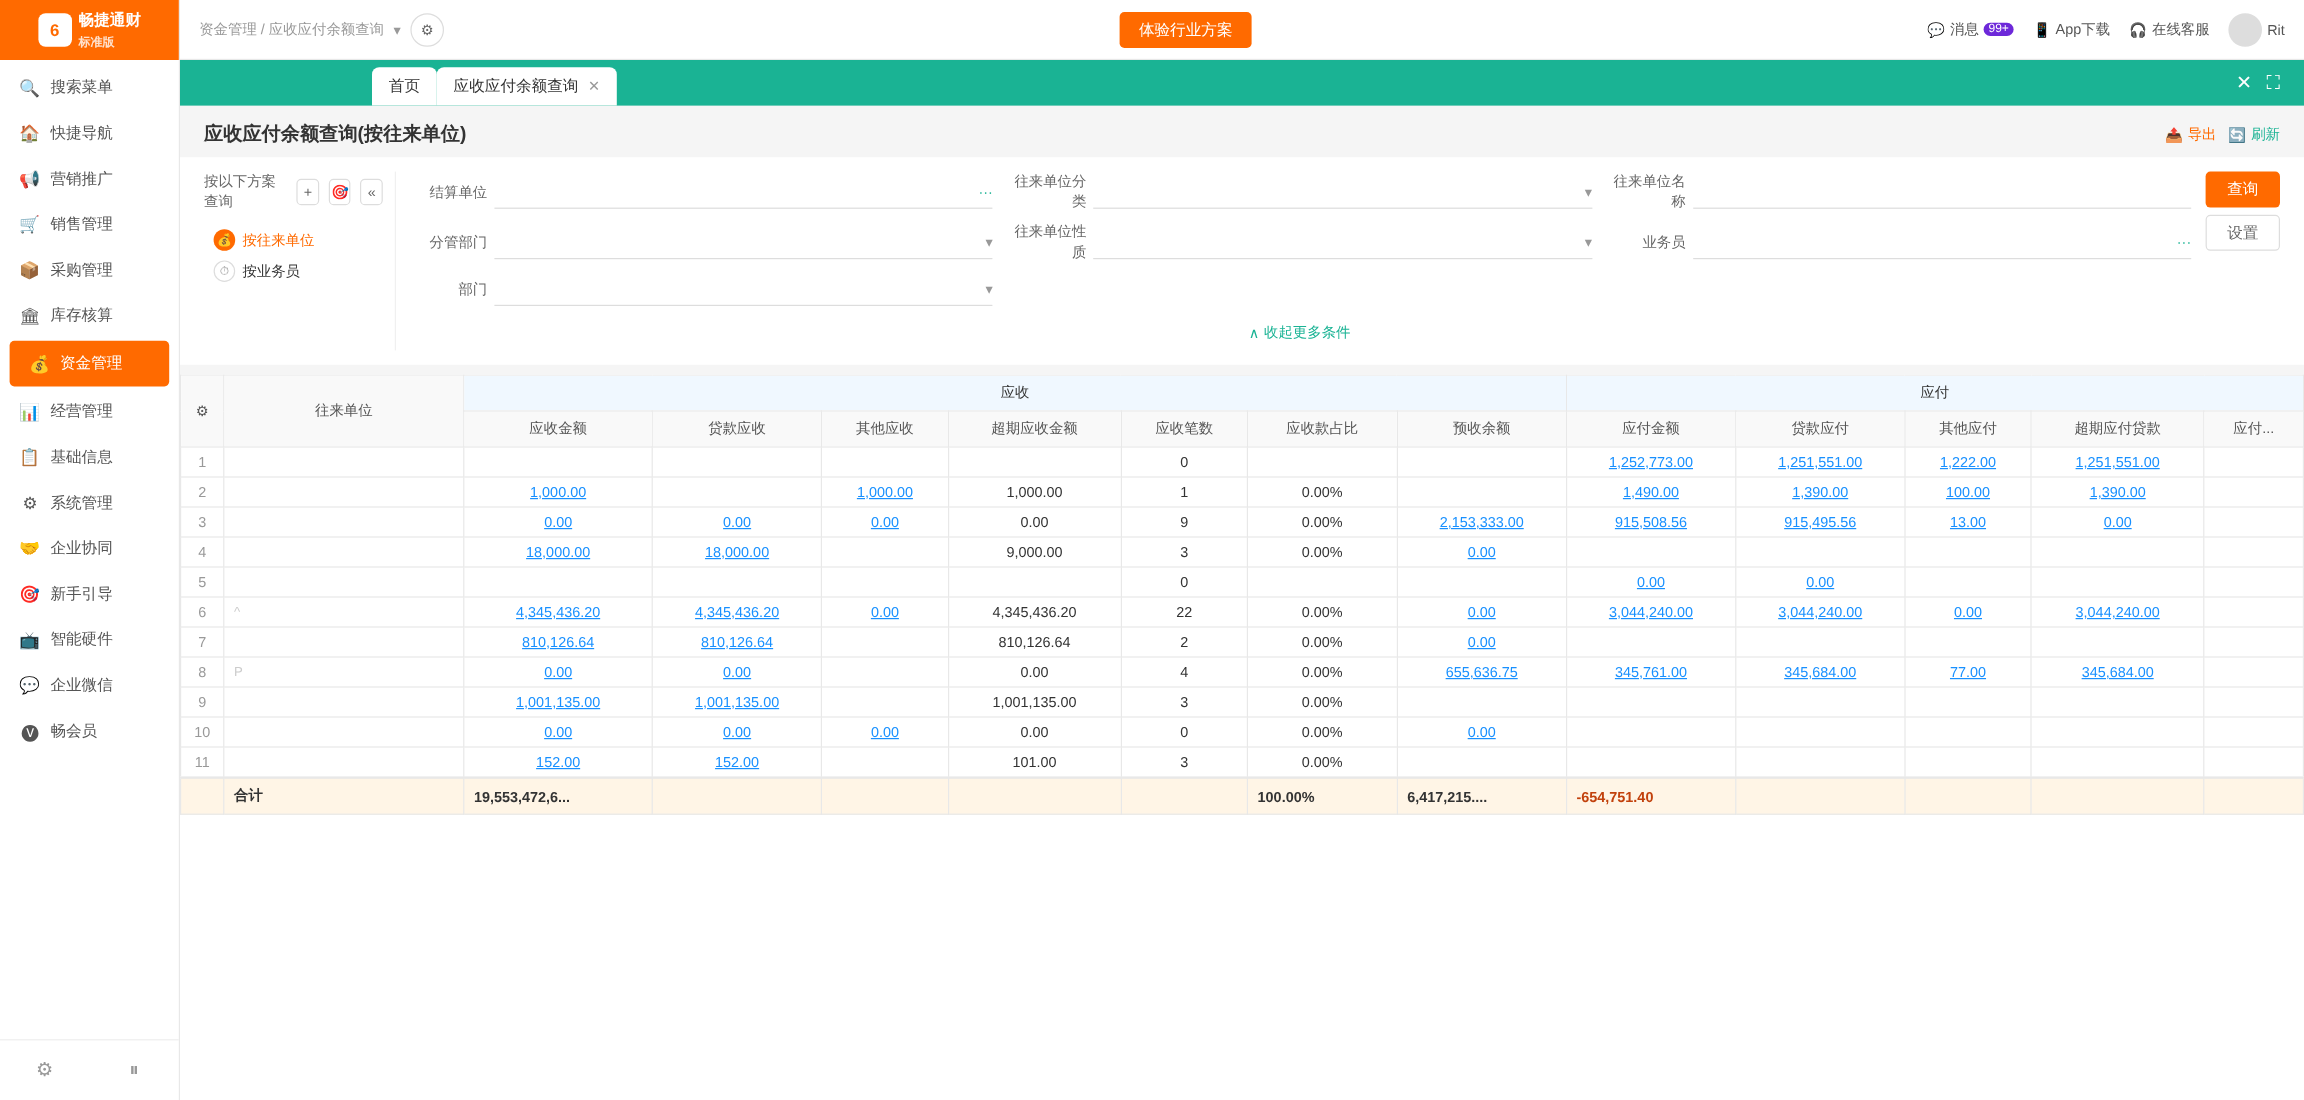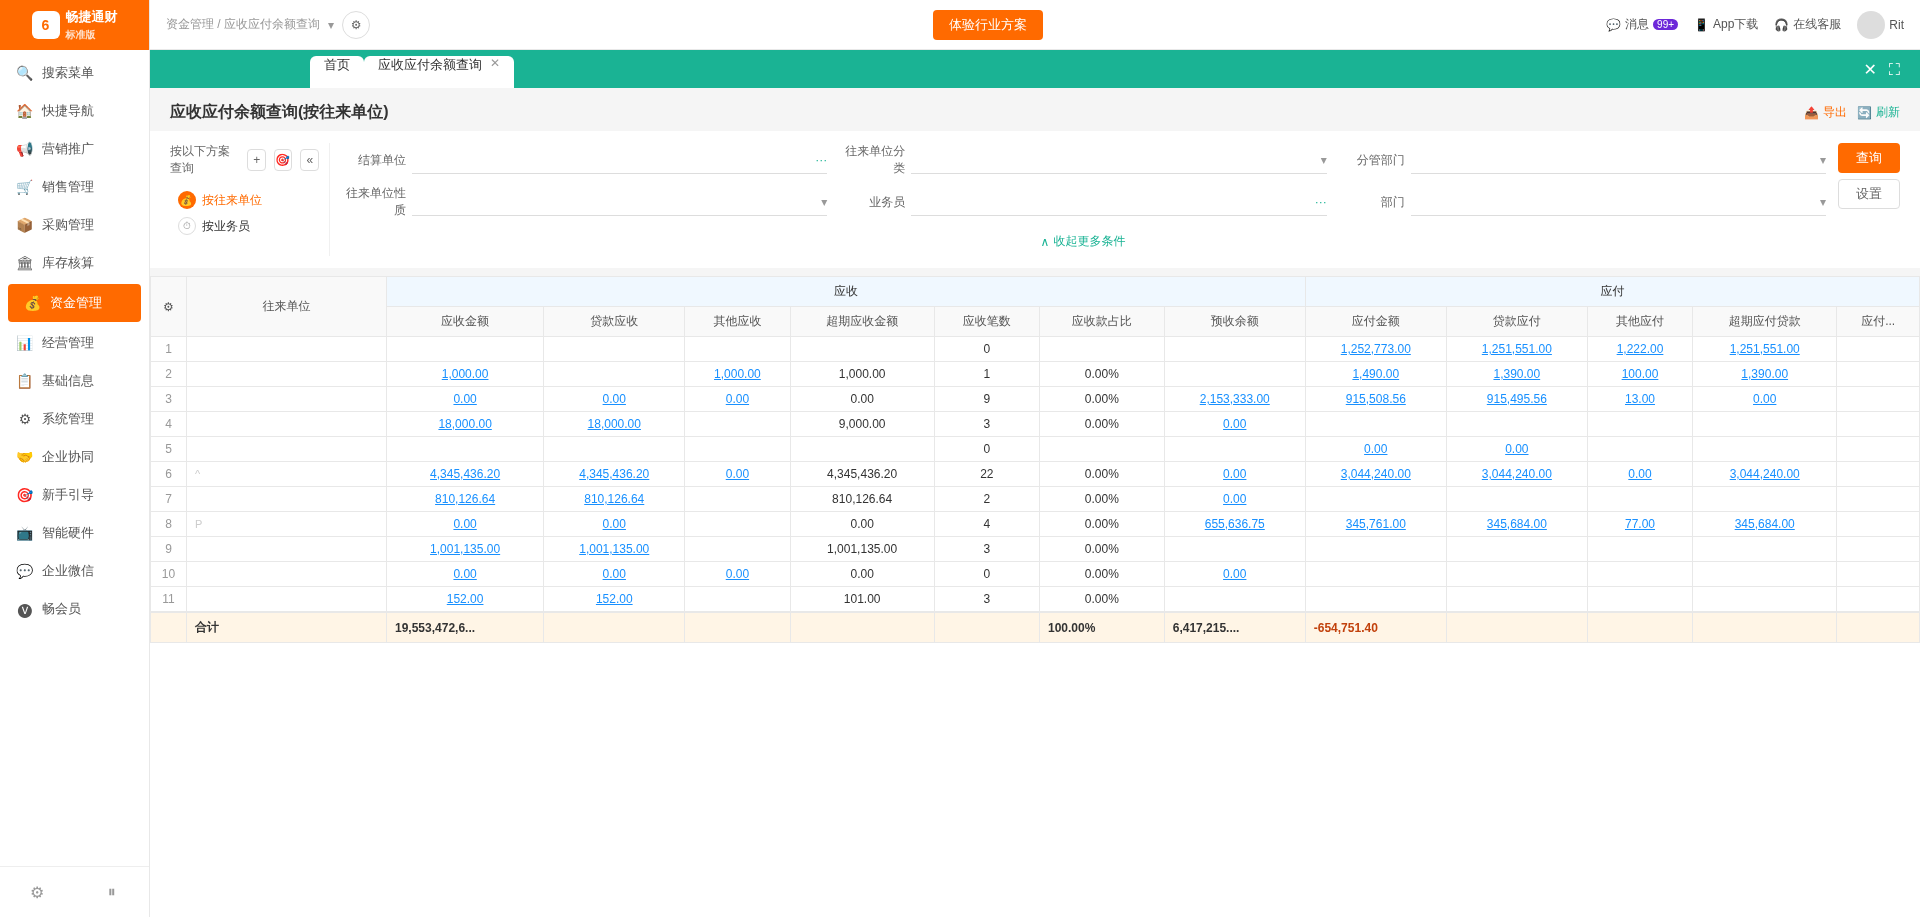--- a/index.html
+++ b/index.html
@@ -29,21 +29,21 @@
     .topbar-chevron { color: #999; font-size: 12px; }
     .topbar-settings { width: 28px; height: 28px; border-radius: 50%; border: 1px solid #ddd; display: flex; align-items: center; justify-content: center; cursor: pointer; color: #666; }
     .topbar-btn { background: #ff6a00; color: #fff; border: none; padding: 6px 16px; border-radius: 4px; cursor: pointer; font-size: 13px; }
     .topbar-right { display: flex; align-items: center; gap: 16px; }
     .topbar-right-item { display: flex; align-items: center; gap: 4px; cursor: pointer; color: #555; font-size: 12px; }
     .badge { background: #6d28d9; color: #fff; border-radius: 10px; padding: 0 4px; font-size: 10px; min-width: 16px; }
     .topbar-avatar { width: 28px; height: 28px; background: #ddd; border-radius: 50%; }
 
     
     .tabbar { height: 38px; background: #1ab394; display: flex; align-items: flex-end; padding: 0 0 0 160px; flex-shrink: 0; position: relative; }
-    .tab { height: 32px; display: flex; align-items: flex-start; padding: 0 14px; cursor: pointer; font-size: 13px; border-radius: 6px 6px 0 0; position: relative; }
+    .tab { height: 32px; display: flex; align-items: center; padding: 0 14px; cursor: pointer; font-size: 13px; border-radius: 6px 6px 0 0; position: relative; }
     .tab.home { background: #fff; color: #333; }
     .tab.active-tab { background: #fff; color: #333; }
     .tab-close { margin-left: 8px; color: #999; cursor: pointer; font-size: 12px; }
     .tabbar-actions { position: absolute; right: 20px; top: 50%; transform: translateY(-50%); display: flex; align-items: center; gap: 12px; color: #fff; font-size: 16px; }
     .tabbar-action { cursor: pointer; }
 
     
     .content { flex: 1; background: #f5f5f5; overflow: hidden; display: flex; flex-direction: column; }
     .page-header { background: #f5f5f5; padding: 14px 20px 8px; display: flex; align-items: center; justify-content: space-between; flex-shrink: 0; }
     .page-title { font-size: 16px; font-weight: bold; color: #333; }
@@ -266,20 +266,26 @@
               <div class="fgi-input">
                 <span></span>
                 <span style="color:#1ab394">···</span>
               </div>
             </div>
             <div class="filter-grid-item">
               <span class="fgi-label">往来单位分类</span>
               <div class="fgi-input">
                 <span></span>
                 <span>▾</span>
+              </div>
+            </div>
+            <div class="filter-grid-item">
+              <span class="fgi-label">往来单位名称</span>
+              <div class="fgi-input">
+                <span></span>
               </div>
             </div>
 
             <div class="filter-grid-item">
               <span class="fgi-label">分管部门</span>
               <div class="fgi-input">
                 <span></span>
                 <span>▾</span>
               </div>
             </div>

